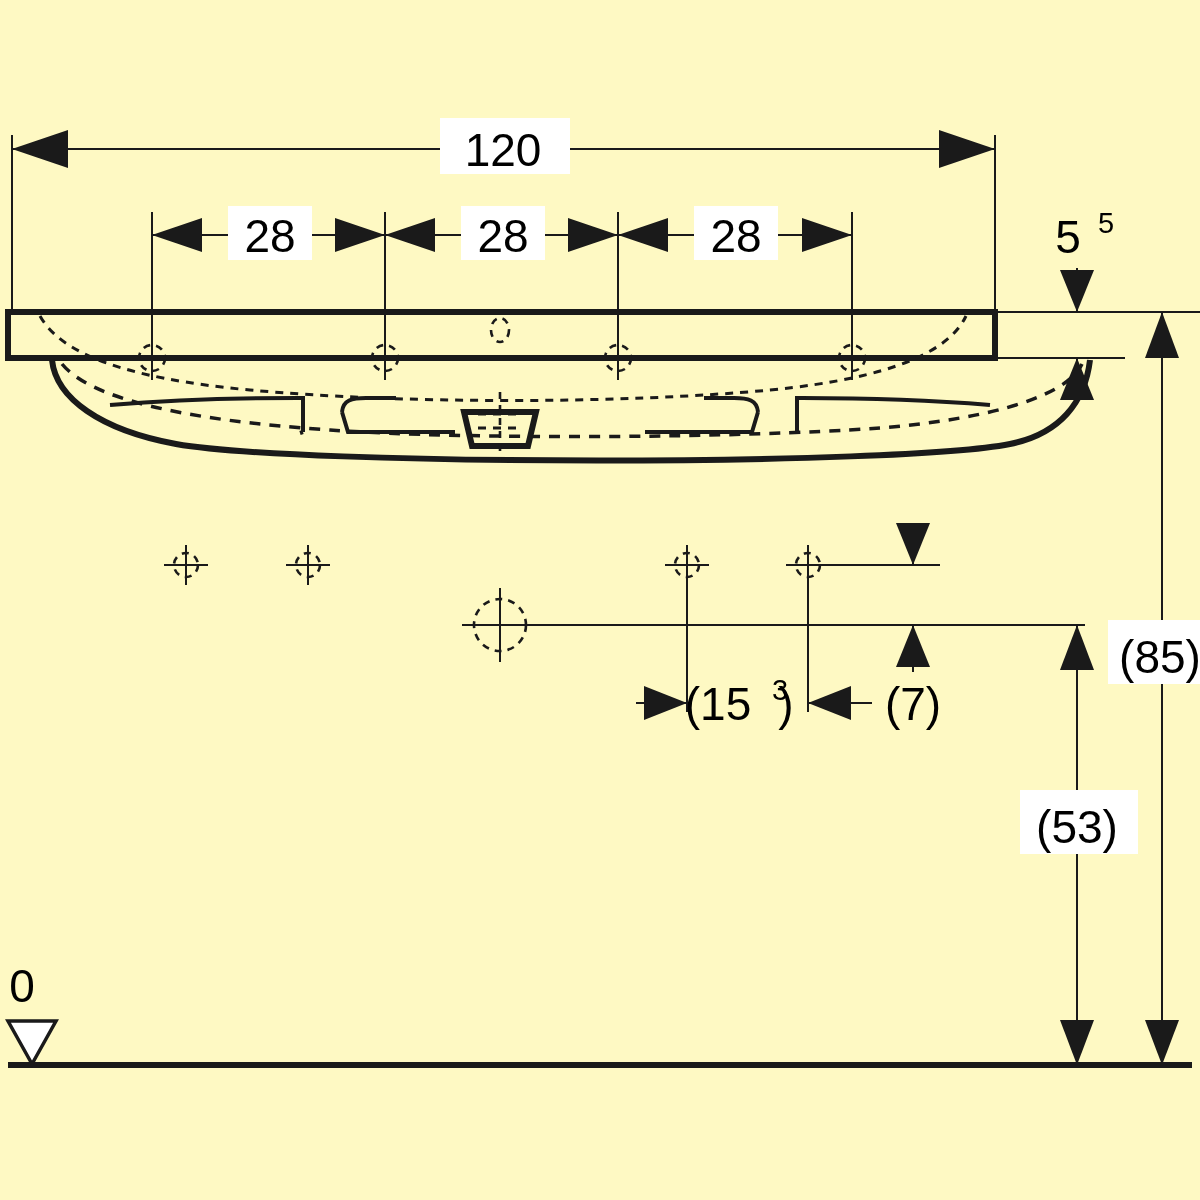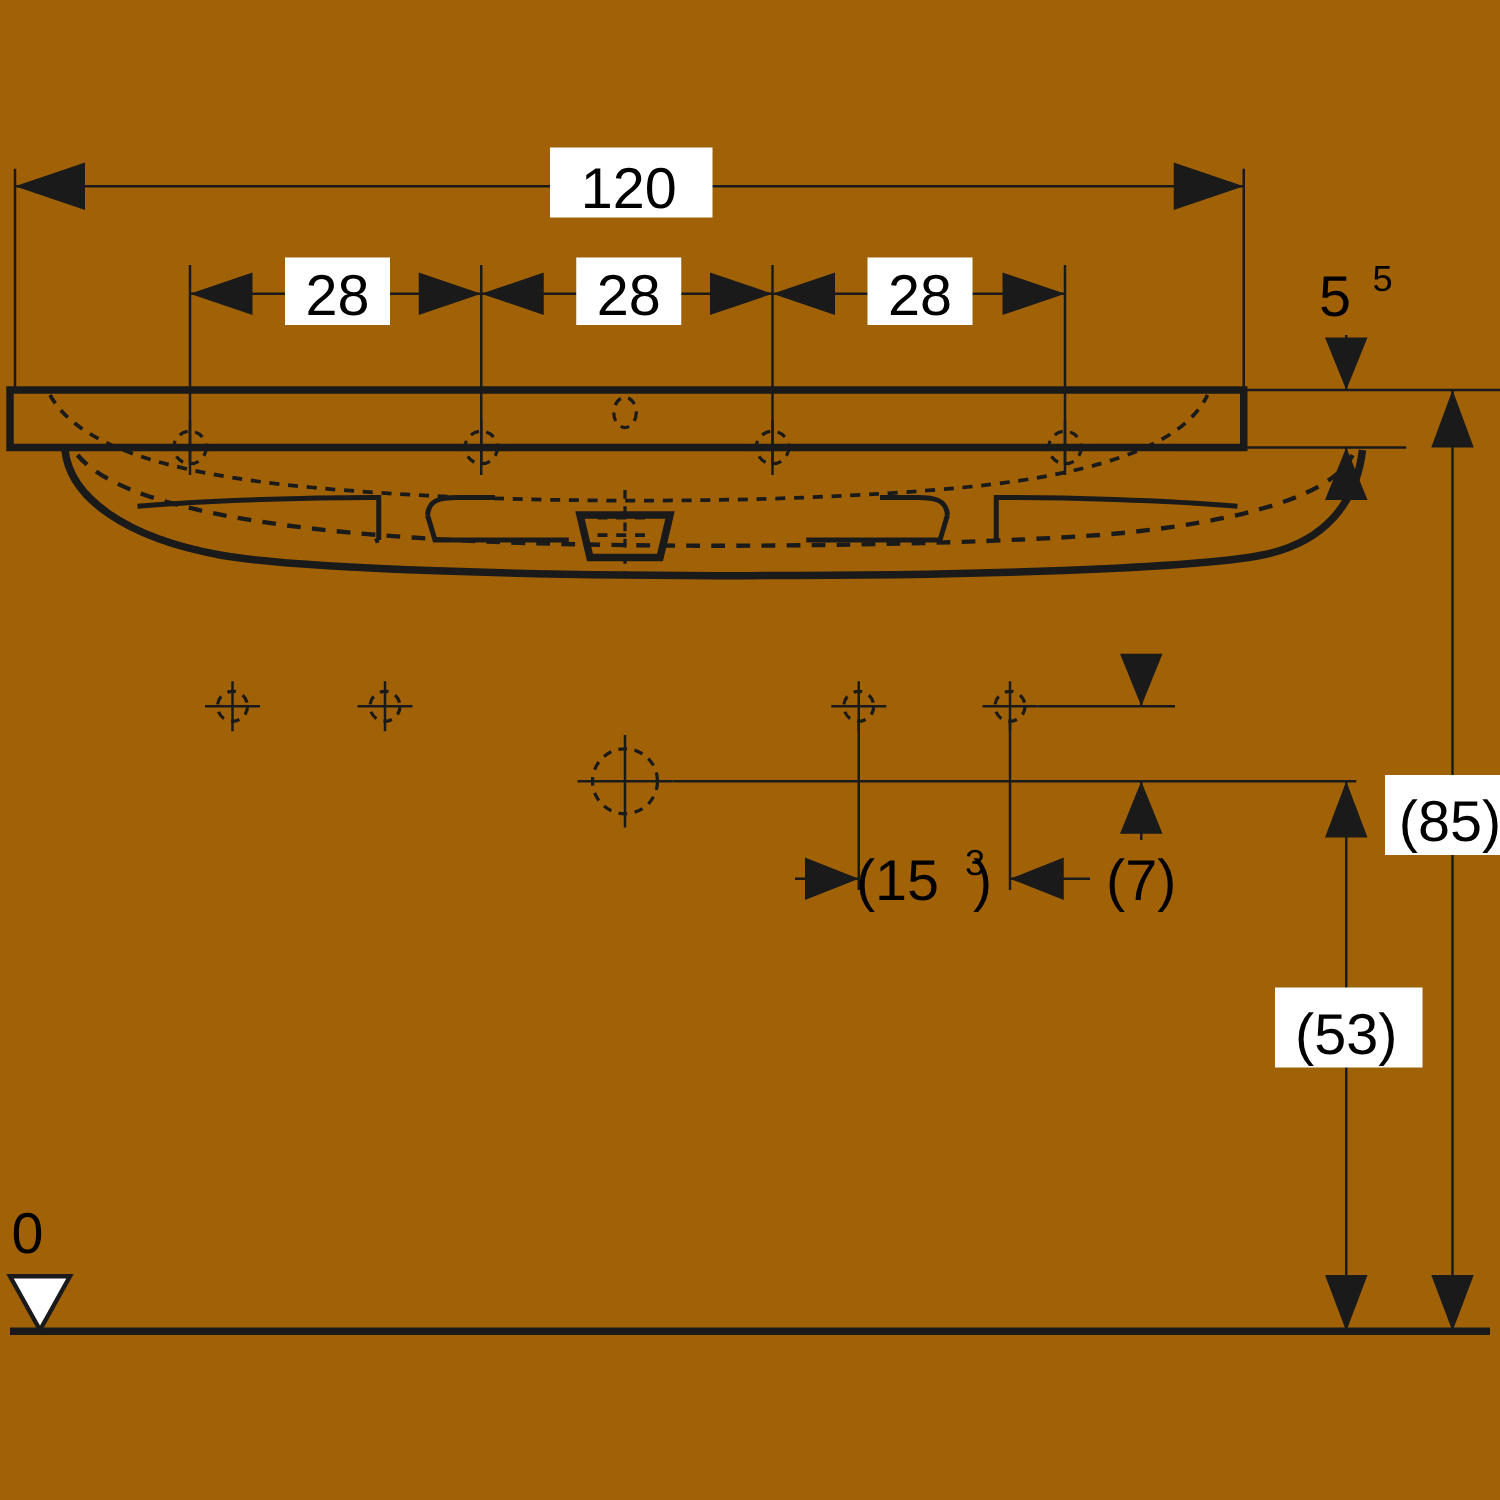--- a/index.html
+++ b/index.html
@@ -8,21 +8,21 @@
     padding: 0;
     background: #ffffff;
   }
   body {
     font-family: "Liberation Sans", sans-serif;
   }
   #drawing-root {
     position: relative;
     width: 1200px;
     height: 1200px;
-    background: #a16207;
+    background: #fef9c3;
     overflow: hidden;
   }
   svg#tech-drawing {
     display: block;
     width: 1200px;
     height: 1200px;
   }
   .dim-text {
     font-family: "Liberation Sans", sans-serif;
     font-size: 46px;

